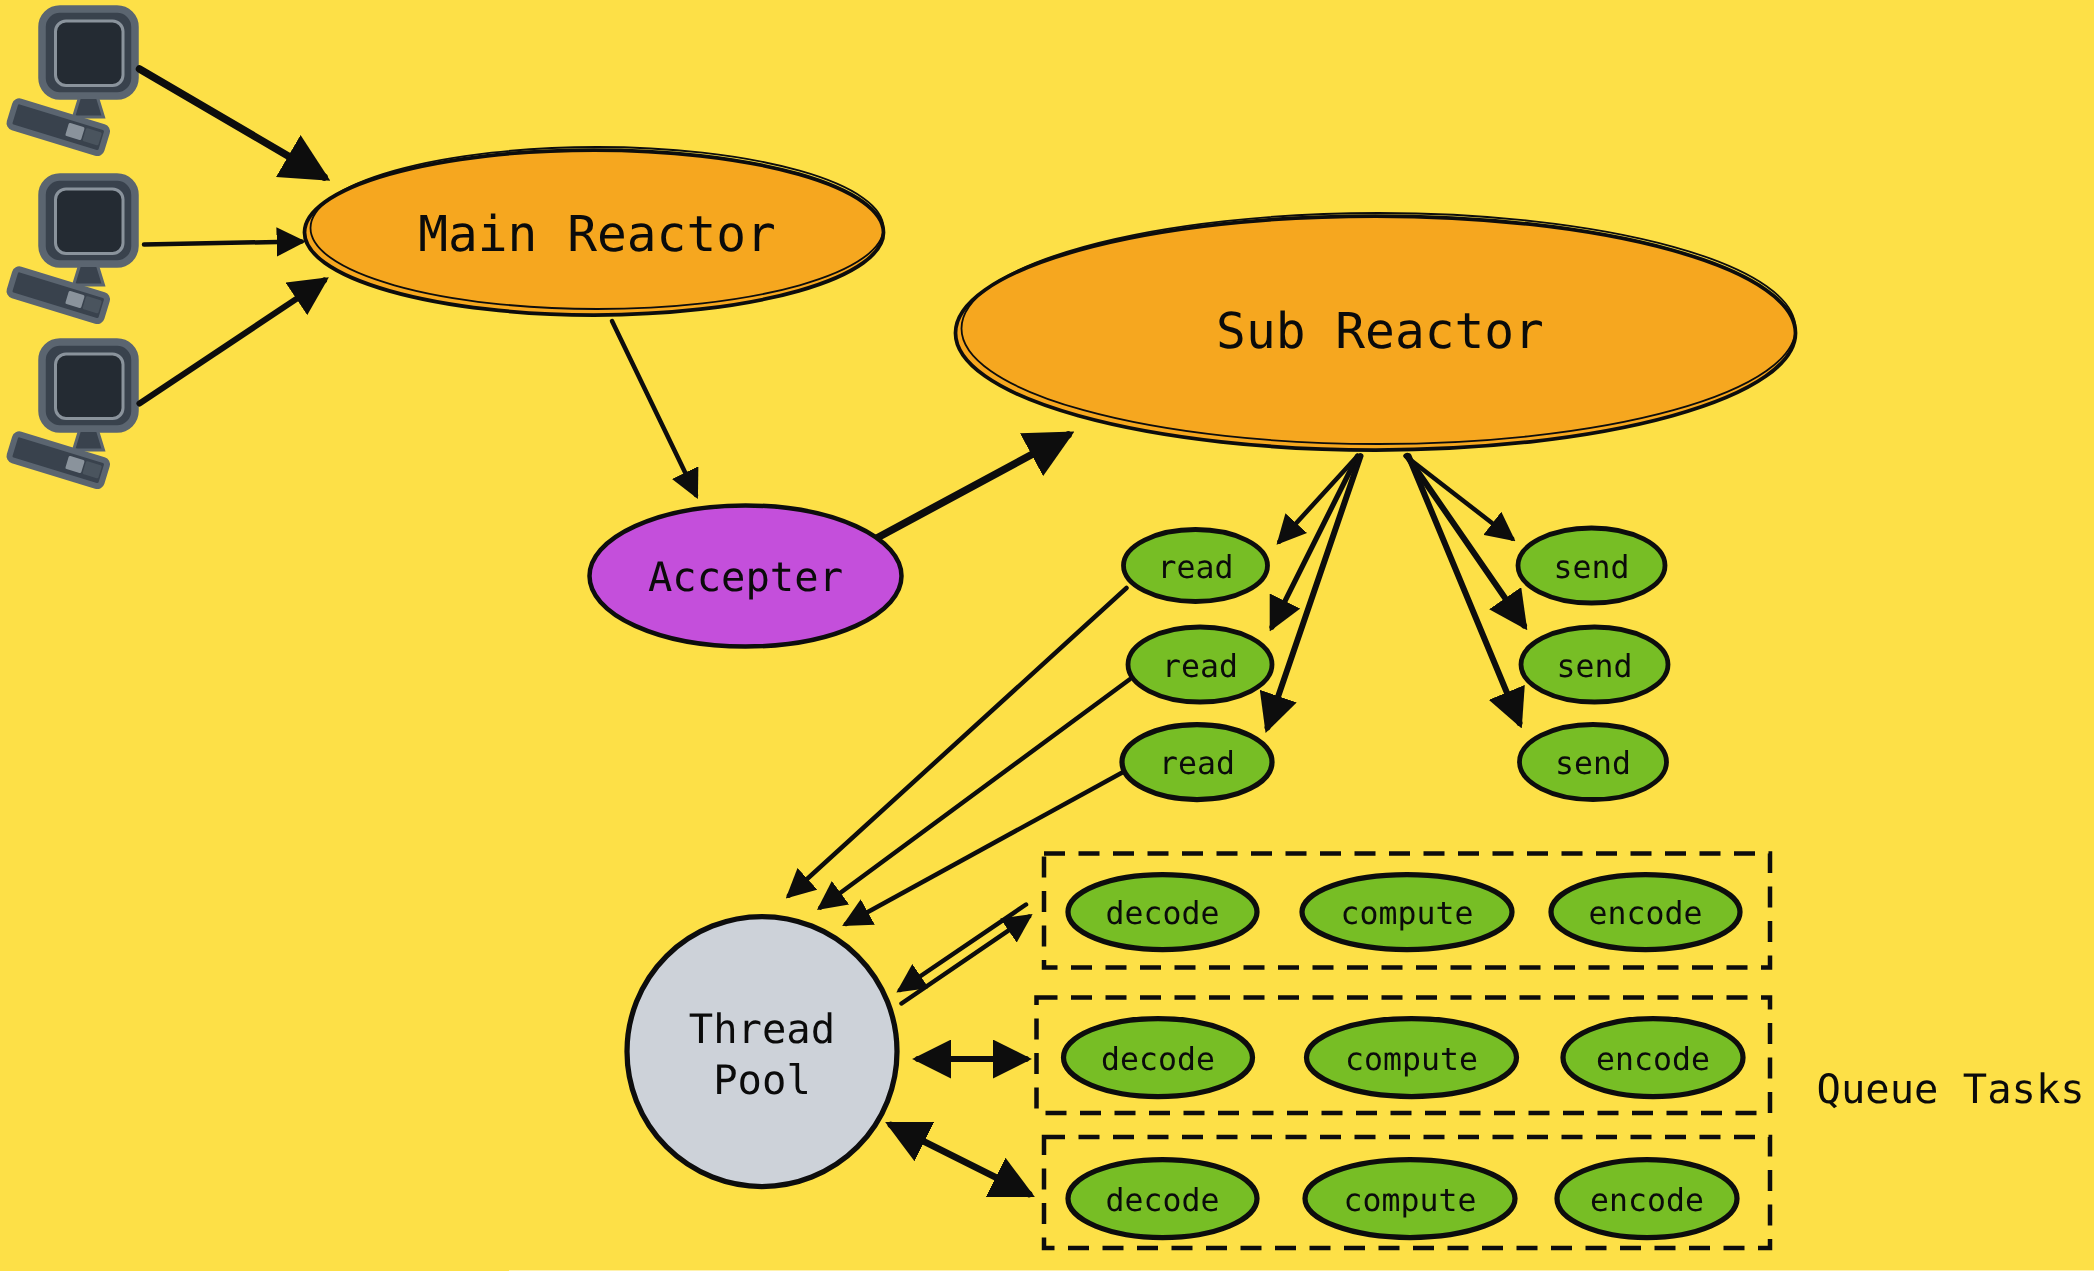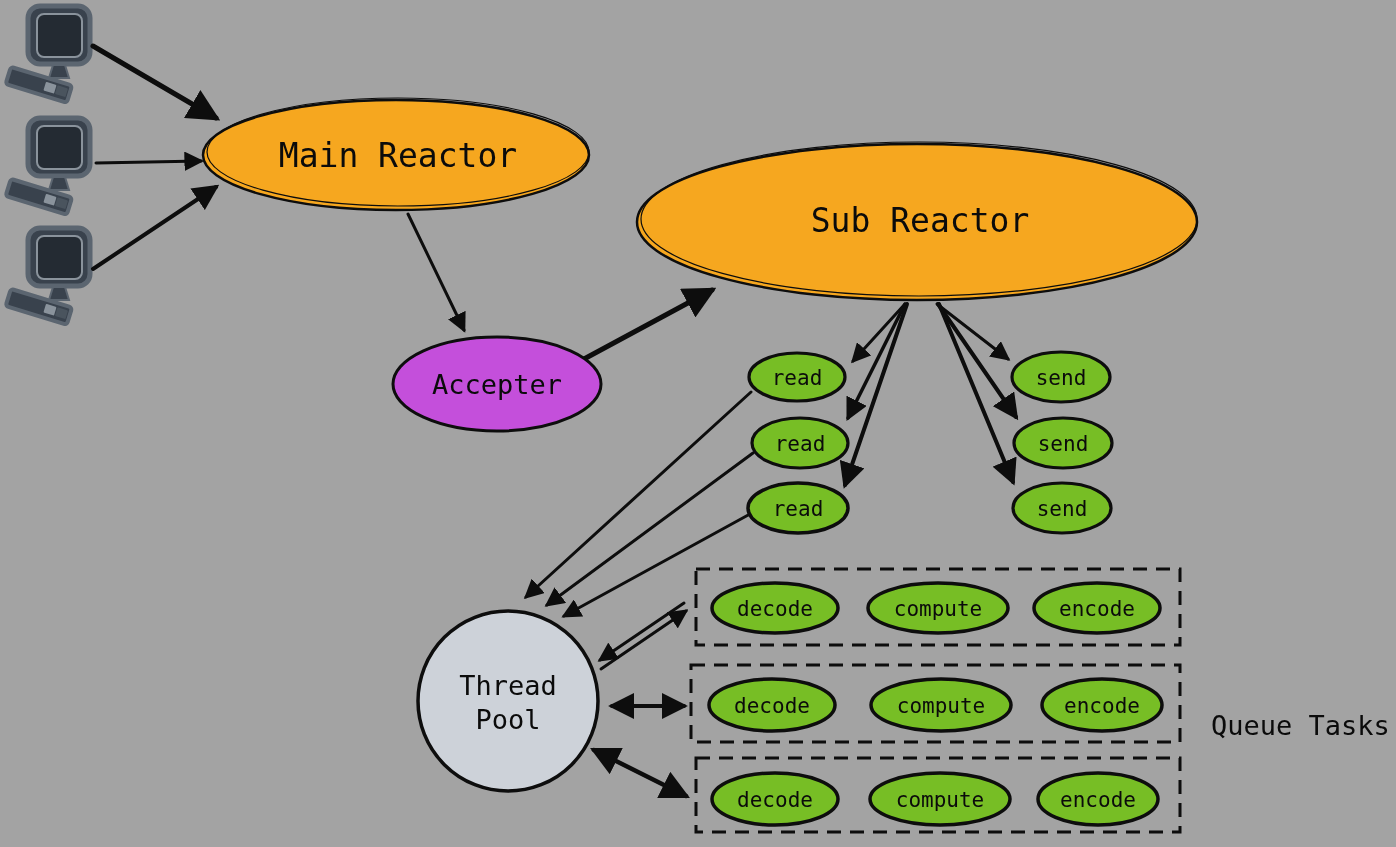--- a/index.html
+++ b/index.html
@@ -1,19 +1,19 @@
 <!DOCTYPE html>
 <html><head>
 <meta charset="utf-8">
 <style>
   html,body{margin:0;padding:0;background:#ffffff;}
   .canvas{
     position:relative;
     width:1396px;height:847px;
-    background:#a3a3a3;
+    background:#fde047;
     overflow:hidden;
     font-family:"DejaVu Sans Mono", monospace;
   }
   svg text{
     font-family:"DejaVu Sans Mono", monospace;
     fill:#0b0b0b;
   }
   .ctr{text-anchor:middle;}
   .lbl-xl{font-size:33px;}
   .lbl-lg{font-size:27px;}

